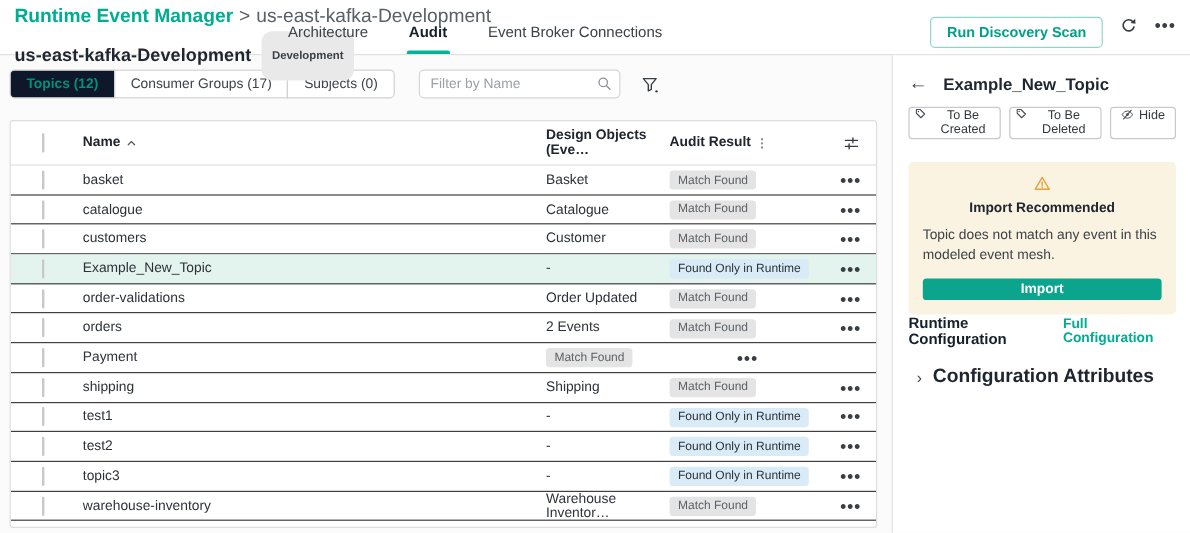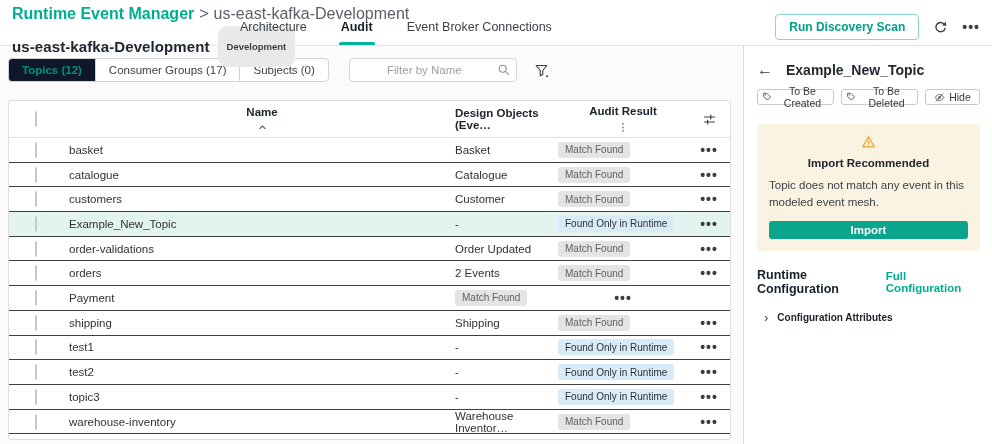--- a/index.html
+++ b/index.html
@@ -30,21 +30,21 @@
   .tabs { position: absolute; left: 238px; bottom: 0; display: flex; gap: 30px; }
   .tab {
     font-size: 12.5px; color: #3c424a; padding: 6px 2px 11px 2px;
     cursor: pointer; position: relative;
   }
   .tab.active { font-weight: bold; color: #16202b; }
   .tab.active::after {
     content: ""; position: absolute; left: 0; right: 0; bottom: 0;
     height: 3px; background: #00b49a; border-radius: 2px 2px 0 0;
   }
-  .topbar-actions { position: absolute; right: 12px; top: 14px; display: flex; align-items: center; gap: 14px; }
+  .topbar-actions { position: absolute; right: 12px; top: 14px; display: flex; align-items: flex-start; gap: 14px; }
   .run-scan-btn {
     border: 1px solid #8ed6c8; background: #fff; color: #00a189;
     font-family: inherit; font-size: 12px; font-weight: bold;
     padding: 5px 13px; border-radius: 4px; cursor: pointer;
   }
   .icon-btn { background: none; border: none; cursor: pointer; display: flex; align-items: center; padding: 0; }
   .dots { color: #3a3f45; font-size: 14px; font-weight: bold; letter-spacing: 1px; line-height: 1; }
   
   .content { display: flex; height: 398px; }
   .left-col { width: 743px; background: #fbfbfb; }
@@ -55,71 +55,71 @@
   .seg-btn {
     font-family: inherit; font-size: 11.5px; color: #3c424a; background: #fff;
     border: 1px solid #d2d2d2; padding: 5px 13px; margin-left: -1px; cursor: pointer;
   }
   .seg-btn:first-child { border-radius: 4px 0 0 4px; margin-left: 0; }
   .seg-btn:last-child { border-radius: 0 4px 4px 0; }
   .seg-btn.active { background: #0f172a; color: #00917c; font-weight: bold; position: relative; }
   .search-wrap { position: relative; margin-left: 20px; }
   .search-input {
     width: 168px; height: 24px; border: 1px solid #d6d6d6; border-radius: 4px;
-    font-family: inherit; font-size: 11.5px; padding: 0 26px 0 9px; color: #33383f; background: #fff; text-align: center;
+    font-family: inherit; font-size: 11.5px; padding: 0 26px 0 9px; color: #33383f; background: #fff;
   }
   .search-input::placeholder { color: #9aa0a6; }
   .search-icon { position: absolute; right: 7px; top: 5px; }
   .funnel-btn { margin-left: 17px; }
   
   .table-card {
     margin: 16px 12px 0 8px; background: #fff;
     border: 1px solid #dedede; border-radius: 3px; height: 340px; overflow: hidden;
   }
   .trow {
     display: grid; grid-template-columns: 34px 386px 103px 1fr 42px;
     align-items: center; padding-left: 26px; border-bottom: 1px solid #404040;
   }
   .thead { height: 37px; border-bottom: 1px solid #e0e0e0; }
-  .thead .th { font-size: 11.5px; font-weight: bold; color: #20262e; display: flex; align-items: center; gap: 5px; flex-direction: column; }
+  .thead .th { font-size: 11.5px; font-weight: bold; color: #20262e; display: flex; align-items: center; gap: 5px; }
   .tbody .trow { height: 24.7px; cursor: pointer; }
   .tbody .trow.selected { background: #e3f3ee; }
   .checkbox { width: 15px; height: 15px; border: 1px solid #c8c8c8; border-radius: 3px; background: #fff; cursor: pointer; }
   .cell { font-size: 11.5px; color: #2d3239; }
   .badge { display: inline-block; font-size: 10px; padding: 2.5px 7px; border-radius: 3px; white-space: nowrap; }
   .badge-match { background: #e4e4e4; color: #5d6268; }
   .badge-runtime { background: #d8ebf6; color: #2d3239; }
   .row-dots { text-align: center; }
   .actions-cell { display: flex; justify-content: center; }
   
   .panel-header { display: flex; align-items: center; gap: 13px; }
   .back-arrow { font-size: 16px; color: #3c424a; cursor: pointer; line-height: 1; background: none; border: none; }
   .panel-title { font-size: 14px; font-weight: bold; color: #1f262e; }
   .panel-actions { display: flex; gap: 7px; margin-top: 11px; }
   .pill-btn {
-    display: flex; align-items: center; justify-content: center; gap: 4px;
+    display: flex; justify-content: center; gap: 4px;
     border: 1px solid #c9c9c9; border-radius: 3px; background: #fff;
-    font-family: inherit; font-size: 10.5px; color: #33383f; height: 16px; cursor: pointer; padding: 0 4px;
+    font-family: inherit; font-size: 10.5px; color: #33383f; height: 27px; cursor: pointer; padding: 0 4px;
   }
   .pill-btn.grow { flex: 1; }
   .pill-btn.hide-w { width: 55px; }
   .warning-card { margin-top: 19px; background: #faf3e2; border-radius: 4px; padding: 11px 12px 12px 12px; }
   .warning-head { display: flex; align-items: center; gap: 8px; flex-direction: column; }
   .warning-title { font-size: 11.5px; font-weight: bold; color: #20262e; }
   .warning-body { margin-top: 8px; font-size: 11.5px; line-height: 1.45; color: #3a3f45; }
   .import-btn {
     margin-top: 11px; width: 100%; height: 18px; background: #0ba58d; color: #fff;
     border: none; border-radius: 3px; font-family: inherit; font-size: 11.5px; font-weight: bold; cursor: pointer;
   }
-  .rc-row { display: flex; align-items: center; margin-top: 17px; }
+  .rc-row { display: flex; align-items: center; }
   .rc-title { font-size: 12.5px; font-weight: bold; color: #16202b; }
   .rc-link { font-size: 11.5px; font-weight: bold; color: #00ad93; cursor: pointer; }
   .attr-row { display: flex; align-items: center; gap: 9px; margin-top: 15px; padding-left: 7px; cursor: pointer; }
   .chev { font-size: 13px; color: #3c424a; line-height: 1; }
-  .attr-label { font-size: 10px; font-weight: bold; color: #20262e; }
+  .attr-label { font-size: 16px; font-weight: bold; color: #20262e; }
   svg.ic { display: block; }
 </style>
 </head>
 <body>
 
 <div class="topbar">
   <div class="breadcrumb">
     <span class="bc-link">Runtime Event Manager</span>
     <span class="bc-sep">&gt;</span>
     <span class="bc-cur">us-east-kafka-Development</span>

